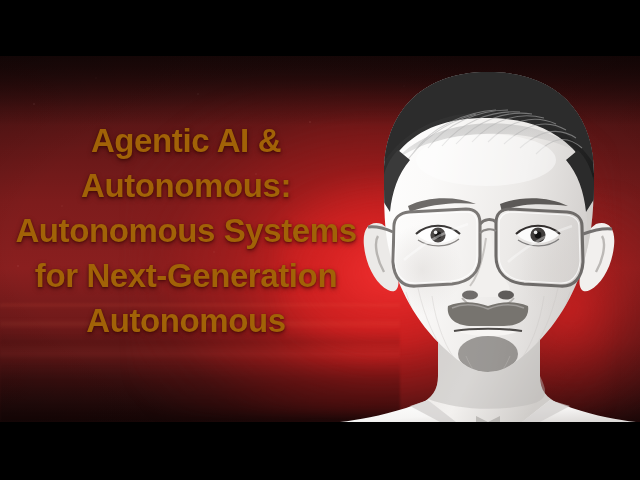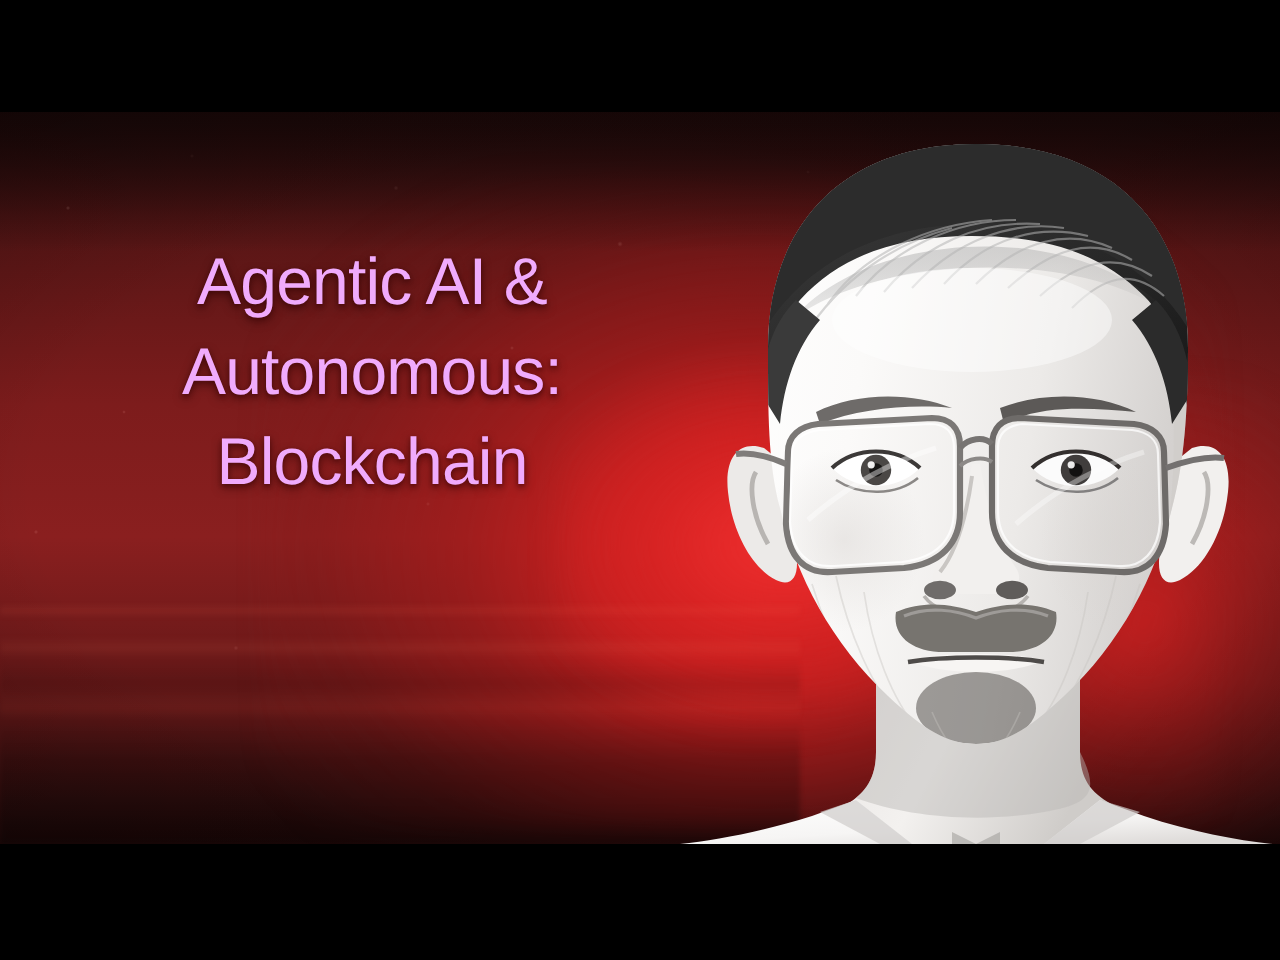--- a/index.html
+++ b/index.html
@@ -152,24 +152,24 @@
   
   #title-block {
     position: absolute;
     left: 8px;
     top: 62px;
     width: 356px;
     text-align: center;
     z-index: 20;
   }
   .title-line {
-    color: #f0abfc;
+    color: #a16207;
     font-size: 33px;
     line-height: 45px;
-    font-weight: 400;
+    font-weight: 700;
     letter-spacing: -0.4px;
     white-space: nowrap;
     text-shadow:
       0 2px 5px rgba(40,0,0,0.55),
       0 1px 2px rgba(50,4,4,0.45);
   }
 
   
   #portrait {
     position: absolute;
@@ -194,21 +194,23 @@
     <div class="bg-glow-core"></div>
     <div class="bg-glow-right"></div>
     <div class="bg-streaks"></div>
     <div class="bg-speckle"></div>
     <div class="bg-topband"></div>
     <div class="bg-vignette"></div>
 
     <div id="title-block">
       <div class="title-line">Agentic AI &amp;</div>
       <div class="title-line">Autonomous:</div>
-      <div class="title-line">Blockchain</div>
+      <div class="title-line">Autonomous Systems</div>
+      <div class="title-line">for Next-Generation</div>
+      <div class="title-line">Autonomous</div>
     </div>
 
     <div id="portrait">
       <svg viewBox="0 0 304 366" preserveAspectRatio="none">
         <defs>
           <linearGradient id="gFace" x1="0" y1="0" x2="1" y2="0.25">
             <stop offset="0" stop-color="#ffffff"></stop>
             <stop offset="0.32" stop-color="#fbfaf9"></stop>
             <stop offset="0.70" stop-color="#eceae8"></stop>
             <stop offset="1" stop-color="#d4d1cf"></stop>

